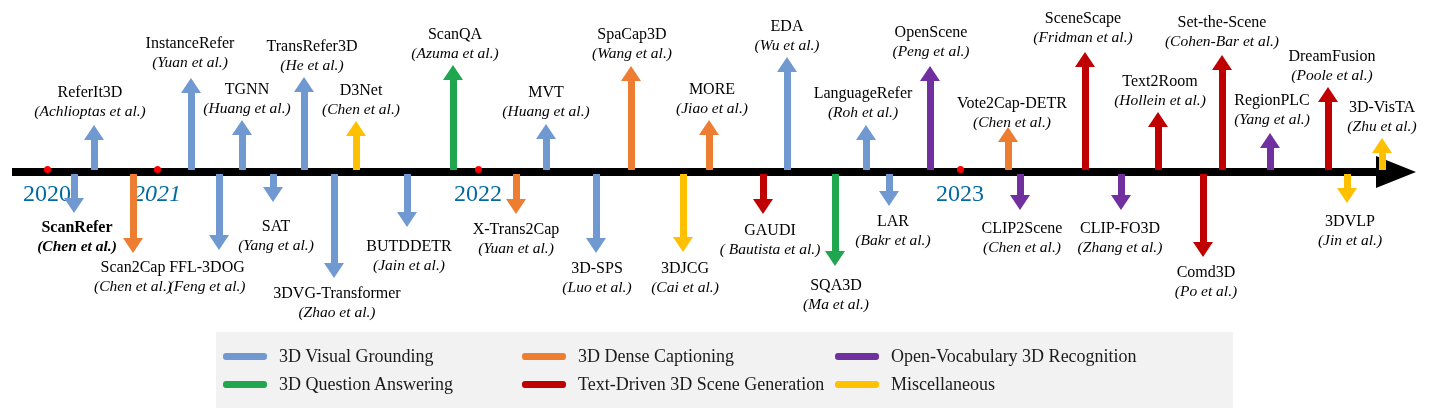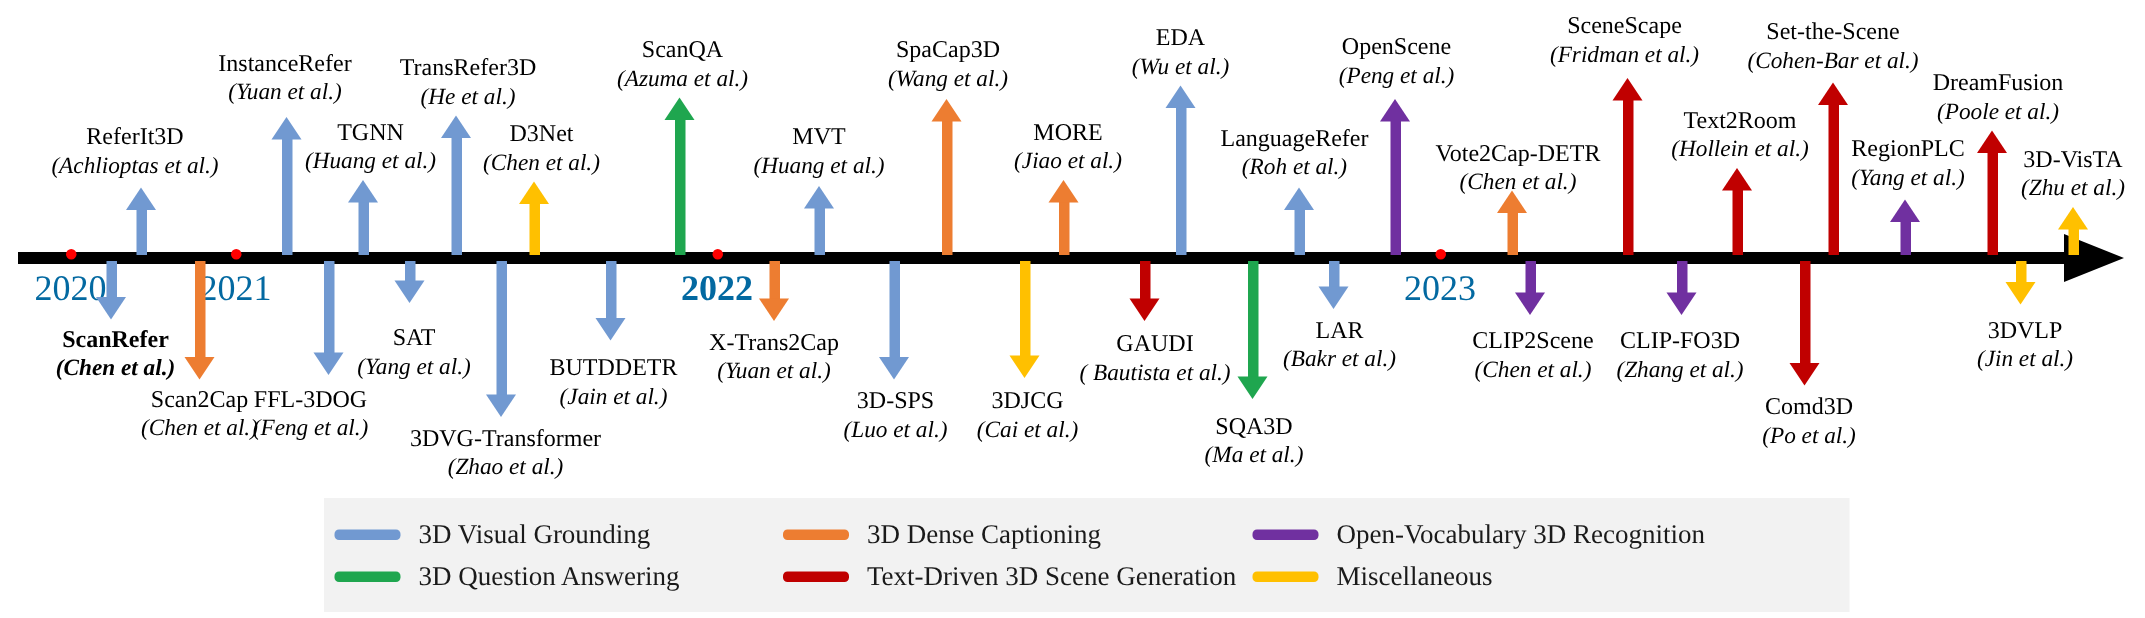--- a/index.html
+++ b/index.html
@@ -37,23 +37,23 @@
 </head>
 <body>
 
 <div class="canvas">
   <div class="axis-bar"></div>
   <div class="axis-head"></div>
   <div id="years-layer">
       <div class="year-dot" style="left: 47px; top: 166px;"></div>
       <div class="year-label" style="left: 47px; top: 180px;">2020</div>
       <div class="year-dot" style="left: 157px; top: 166px;"></div>
-      <div class="year-label" style="left: 157px; top: 180px;">2021</div>
+      <div class="year-label" style="left: 157px; top: 180px; font-style: italic;">2021</div>
       <div class="year-dot" style="left: 478px; top: 166px;"></div>
-      <div class="year-label" style="left: 478px; top: 180px; font-weight: bold;">2022</div>
+      <div class="year-label" style="left: 478px; top: 180px;">2022</div>
       <div class="year-dot" style="left: 960px; top: 166px;"></div>
       <div class="year-label" style="left: 960px; top: 180px;">2023</div>
     </div>
   <div id="items-layer">
       <div class="arrow-shaft" style="background: rgb(113, 153, 209); left: 94px; top: 138px; height: 32px;"></div>
       <div class="arrow-head" style="left: 94px; top: 125px; border-bottom: 15px solid rgb(113, 153, 209);"></div>
       <div class="item-label" style="left: 90px; top: 82px;">
         <span class="item-name">ReferIt3D</span>
         <span class="item-authors">(Achlioptas et al.)</span>
       </div>

